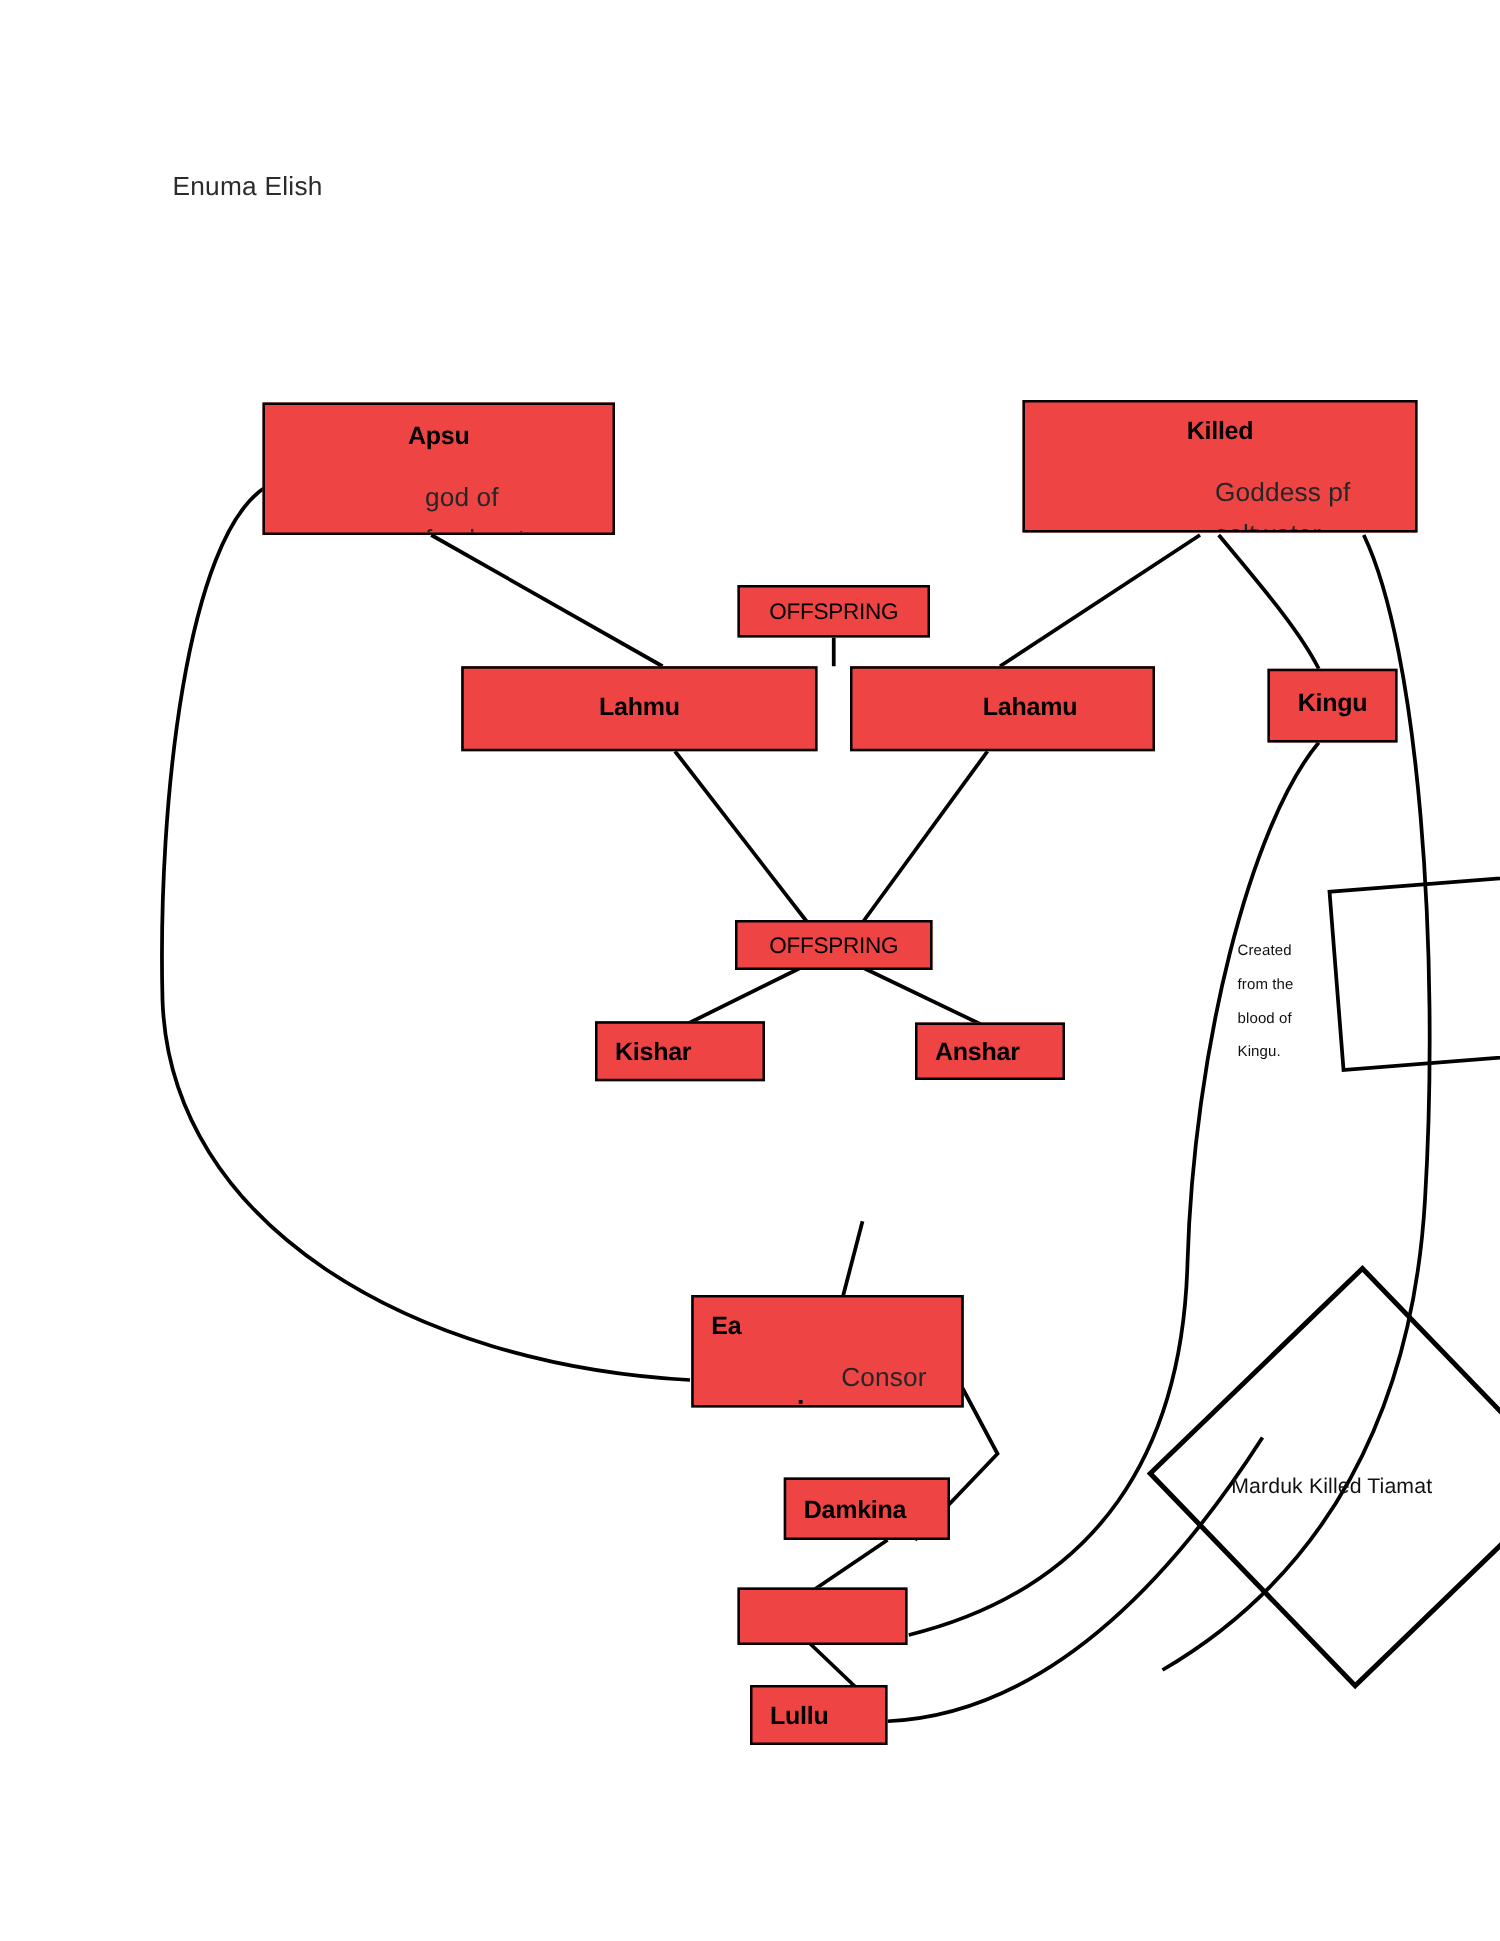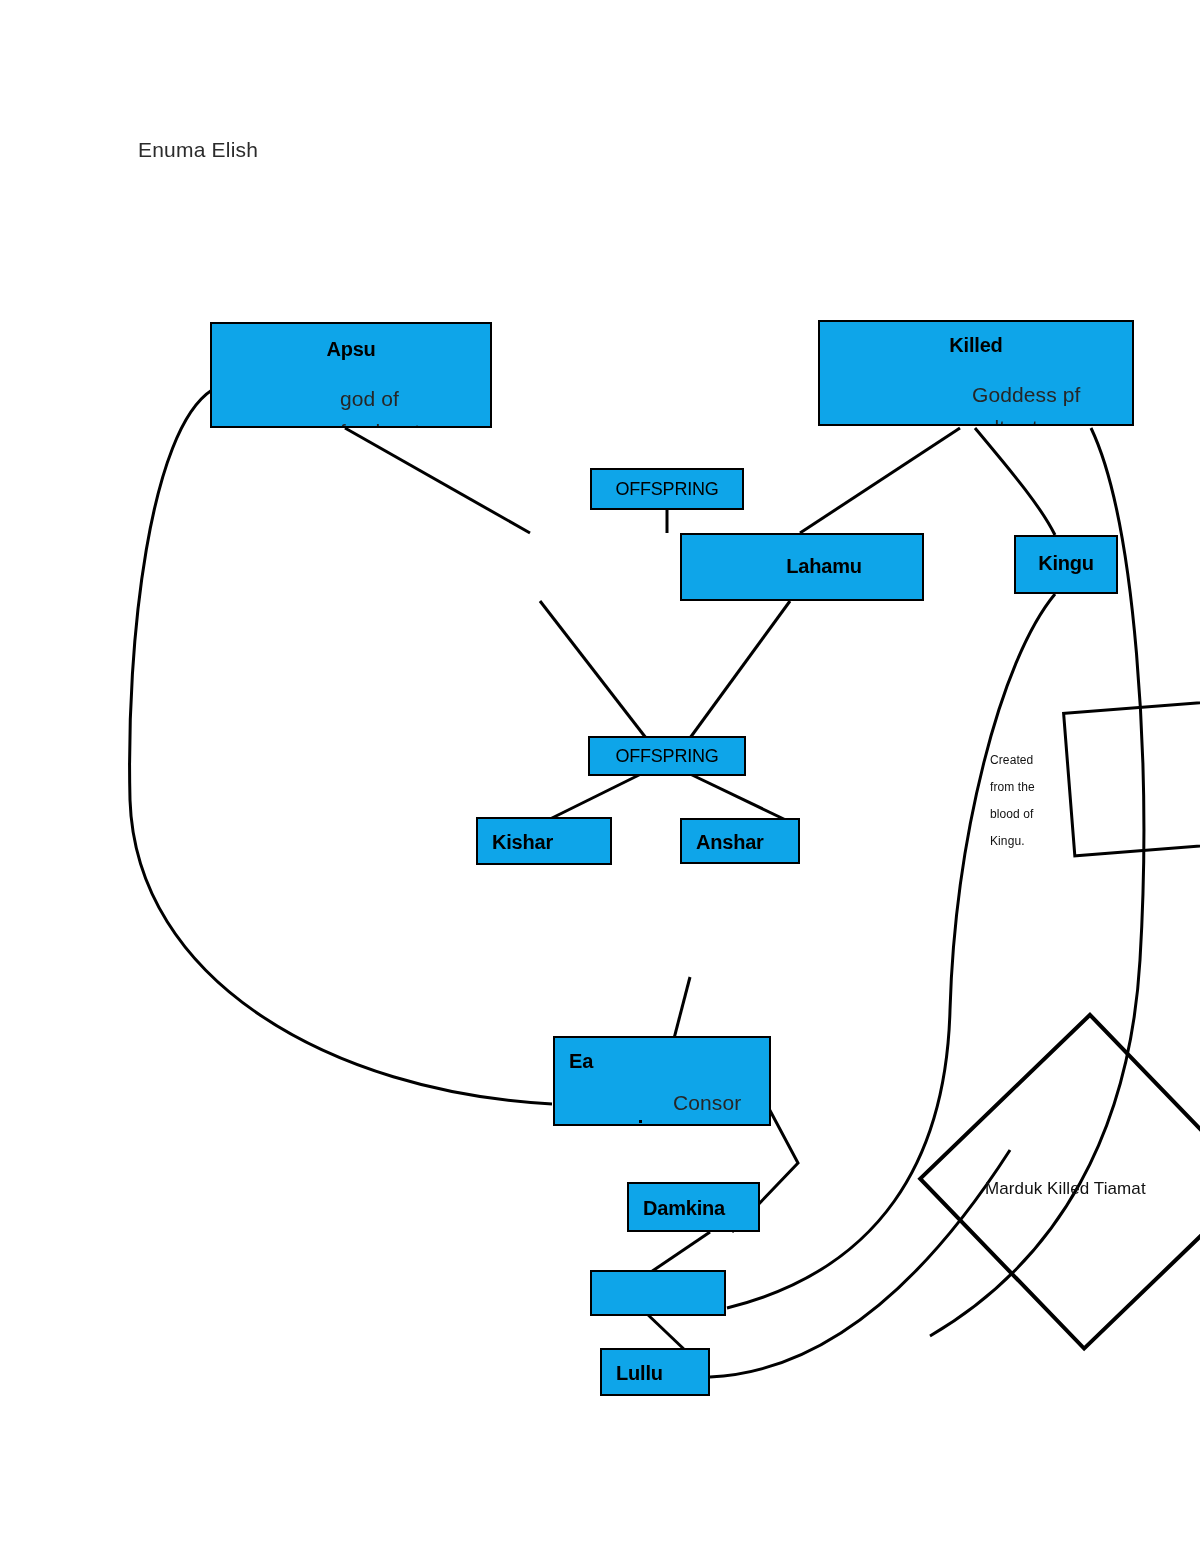--- a/index.html
+++ b/index.html
@@ -32,21 +32,21 @@
     left: 0;
     top: 0;
     width: 1200px;
     height: 1553px;
     overflow: visible;
   }
   .node {
     position: absolute;
     box-sizing: border-box;
     border: 2.5px solid #000000;
-    background: #0ea5e9;
+    background: #ef4444;
     overflow: hidden;
   }
   .node .ttl {
     position: absolute;
     font-weight: bold;
     font-size: 20px;
     white-space: nowrap;
     letter-spacing: -0.2px;
   }
   .node .sub {
@@ -153,38 +153,41 @@
 
   <div class="node ctr" style="left:818px; top:320px; width:316px; height:106px;">
     <div class="ttl" style="top:12px;">Killed</div>
     <div class="sub" style="left:152px; top:56px; white-space:normal; width:160px; line-height:33px;">Goddess pf saltwater</div>
   </div>
 
   <div class="node ctr" style="left:590px; top:468px; width:154px; height:42px;">
     <div class="ttl" style="top:9px; font-size:18px; font-weight:normal;">OFFSPRING</div>
   </div>
 
+  <div class="node ctr" style="left:369px; top:533px; width:285px; height:68px;">
+    <div class="ttl" style="top:20px;">Lahmu</div>
+  </div>
 
   <div class="node ctr" style="left:680px; top:533px; width:244px; height:68px;">
     <div class="ttl" style="top:20px;padding-left:44px;">Lahamu</div>
   </div>
 
   <div class="node ctr" style="left:1014px; top:535px; width:104px; height:59px;">
     <div class="ttl" style="top:15px;">Kingu</div>
   </div>
 
   <div class="node ctr" style="left:588px; top:736px; width:158px; height:40px;">
     <div class="ttl" style="top:8px; font-size:18px; font-weight:normal;">OFFSPRING</div>
   </div>
 
   <div class="node lft" style="left:476px; top:817px; width:136px; height:48px;">
     <div class="ttl" style="top:12px;">Kishar</div>
   </div>
 
-  <div class="node lft" style="left:680px; top:818px; width:120px; height:46px;">
+  <div class="node lft" style="left:732px; top:818px; width:120px; height:46px;">
     <div class="ttl" style="top:11px;">Anshar</div>
   </div>
 
 
   <div class="node lft" style="left:553px; top:1036px; width:218px; height:90px;">
     <div class="ttl" style="top:12px;">Ea</div>
     <div class="sub" style="left:118px; top:53px;">Consor</div>
     <div class="dot" style="left:84px; top:82px;"></div>
   </div>
 

